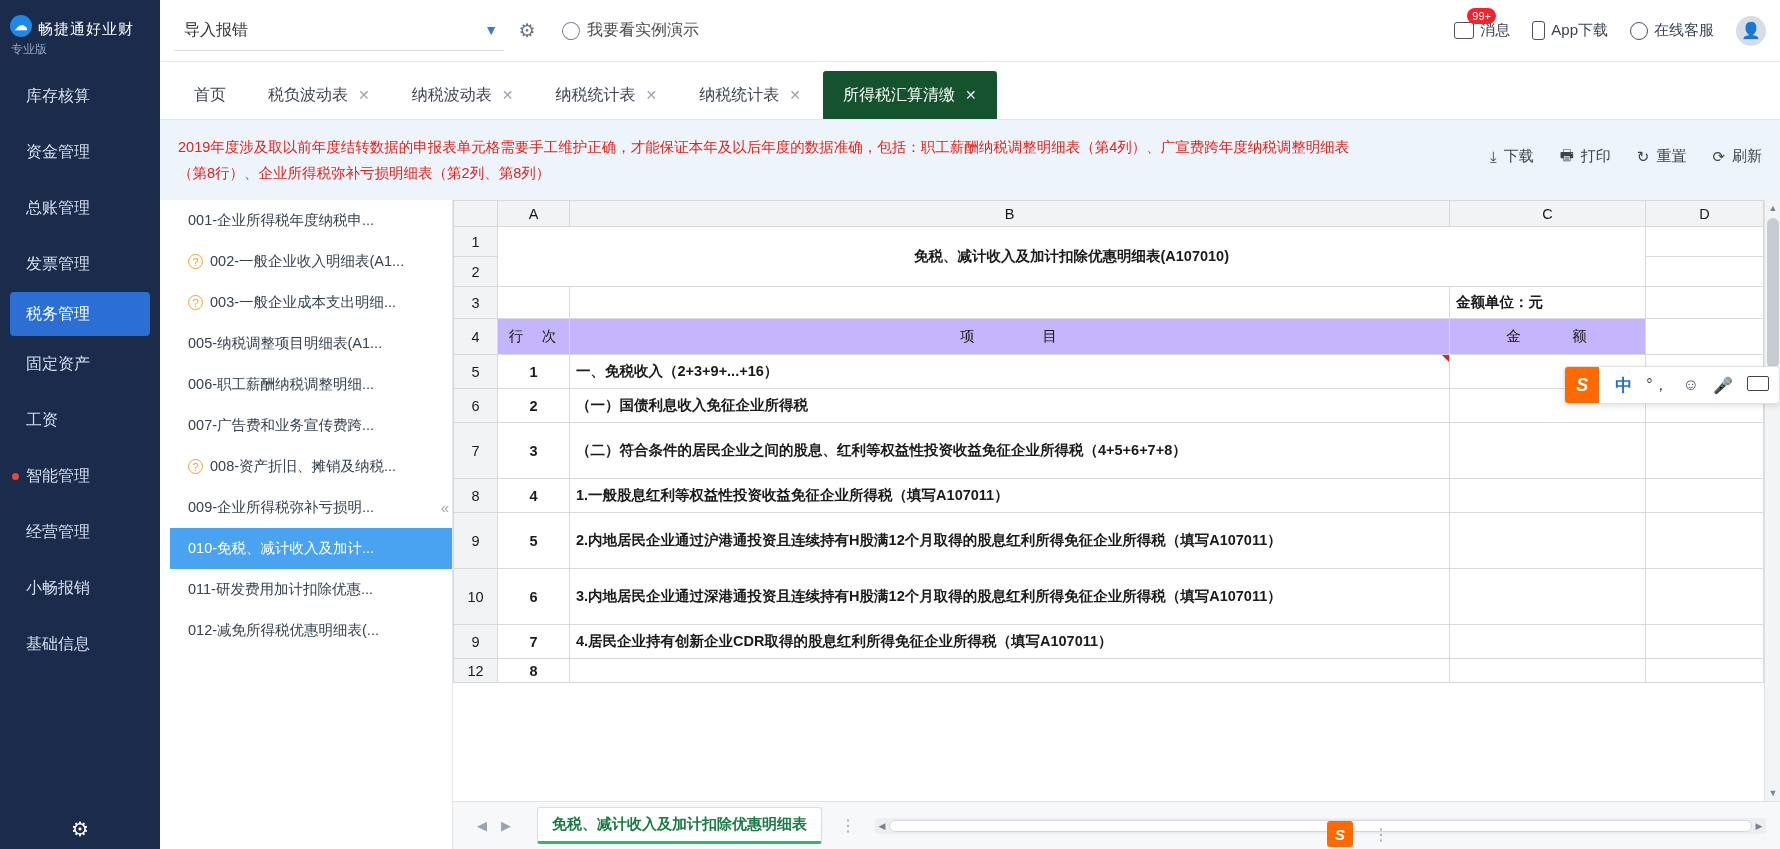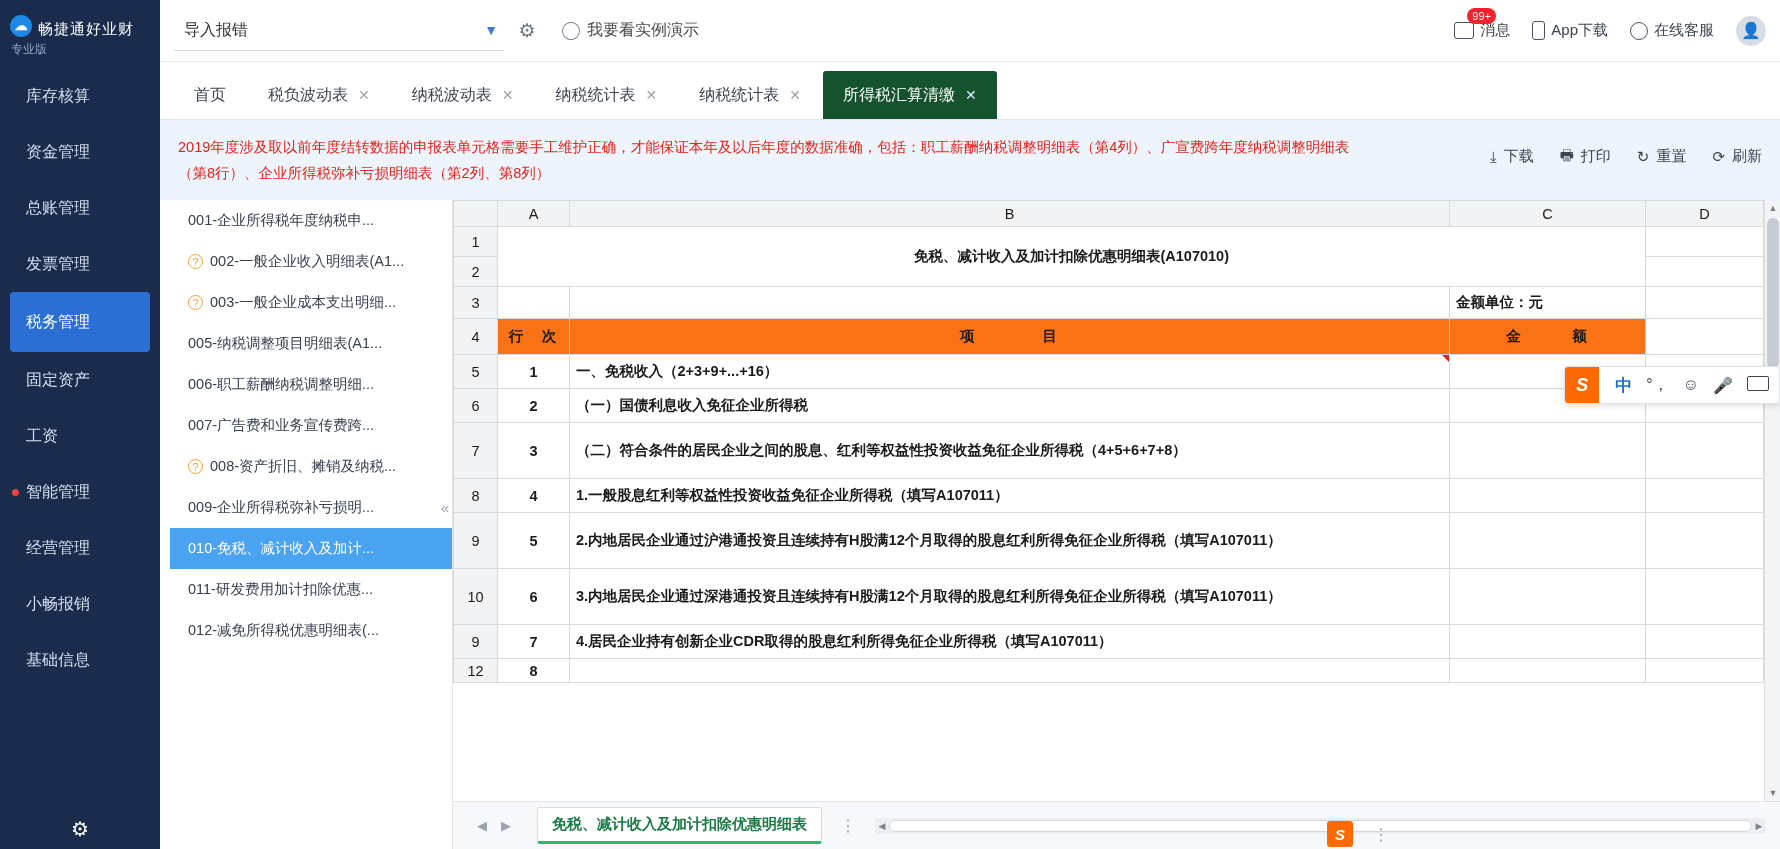--- a/index.html
+++ b/index.html
@@ -35,21 +35,21 @@
 
   .nav { margin-top: 6px; }
   .nav-item {
     height: 56px; display: flex; align-items: center;
     padding-left: 26px; font-size: 16px; color: #d6dff0;
     cursor: pointer; position: relative;
   }
   .nav-item.active {
     background: #2b6fd4; color: #fff;
     margin: 0 10px; border-radius: 4px;
-    height: 60px; padding-left: 16px;
+    height: 44px; padding-left: 16px;
   }
   .nav-item .dot {
     width: 7px; height: 7px; border-radius: 50%;
     background: #e8453c; position: absolute; left: 12px;
   }
   .gear-bottom {
     position: absolute; left: 0; bottom: 8px; width: 100%;
     display: flex; justify-content: center; color: #fff; font-size: 20px;
   }
 
@@ -162,21 +162,21 @@
     color: #333; height: 26px; font-size: 14px;
   }
   .rowhead {
     background: #f2f3f5; text-align: center; width: 44px; color: #333; font-size: 14px;
   }
   .corner { background: #f2f3f5; width: 44px; }
   .title-cell {
     text-align: center; font-size: 22px; font-weight: bold; color: #111;
   }
   .unit-cell { text-align: left; font-weight: bold; font-size: 15px; padding-right: 10px; }
-  .hdr-cyan { background: #f97316; color: #fff; font-weight: bold; text-align: center; font-size: 15px; letter-spacing: 2px; }
+  .hdr-cyan { background: #c4b5fd; color: #fff; font-weight: normal; text-align: center; font-size: 15px; letter-spacing: 2px; }
   .b { font-weight: bold; }
   .c { text-align: center; }
   .ind1 { padding-left: 22px; }
   .ind2 { padding-left: 44px; }
   .red-mark {
     position: absolute; width: 0; height: 0;
     border-top: 7px solid #e2231a; border-left: 7px solid transparent;
     right: 0; top: 0;
   }
   .cellwrap { position: relative; }

